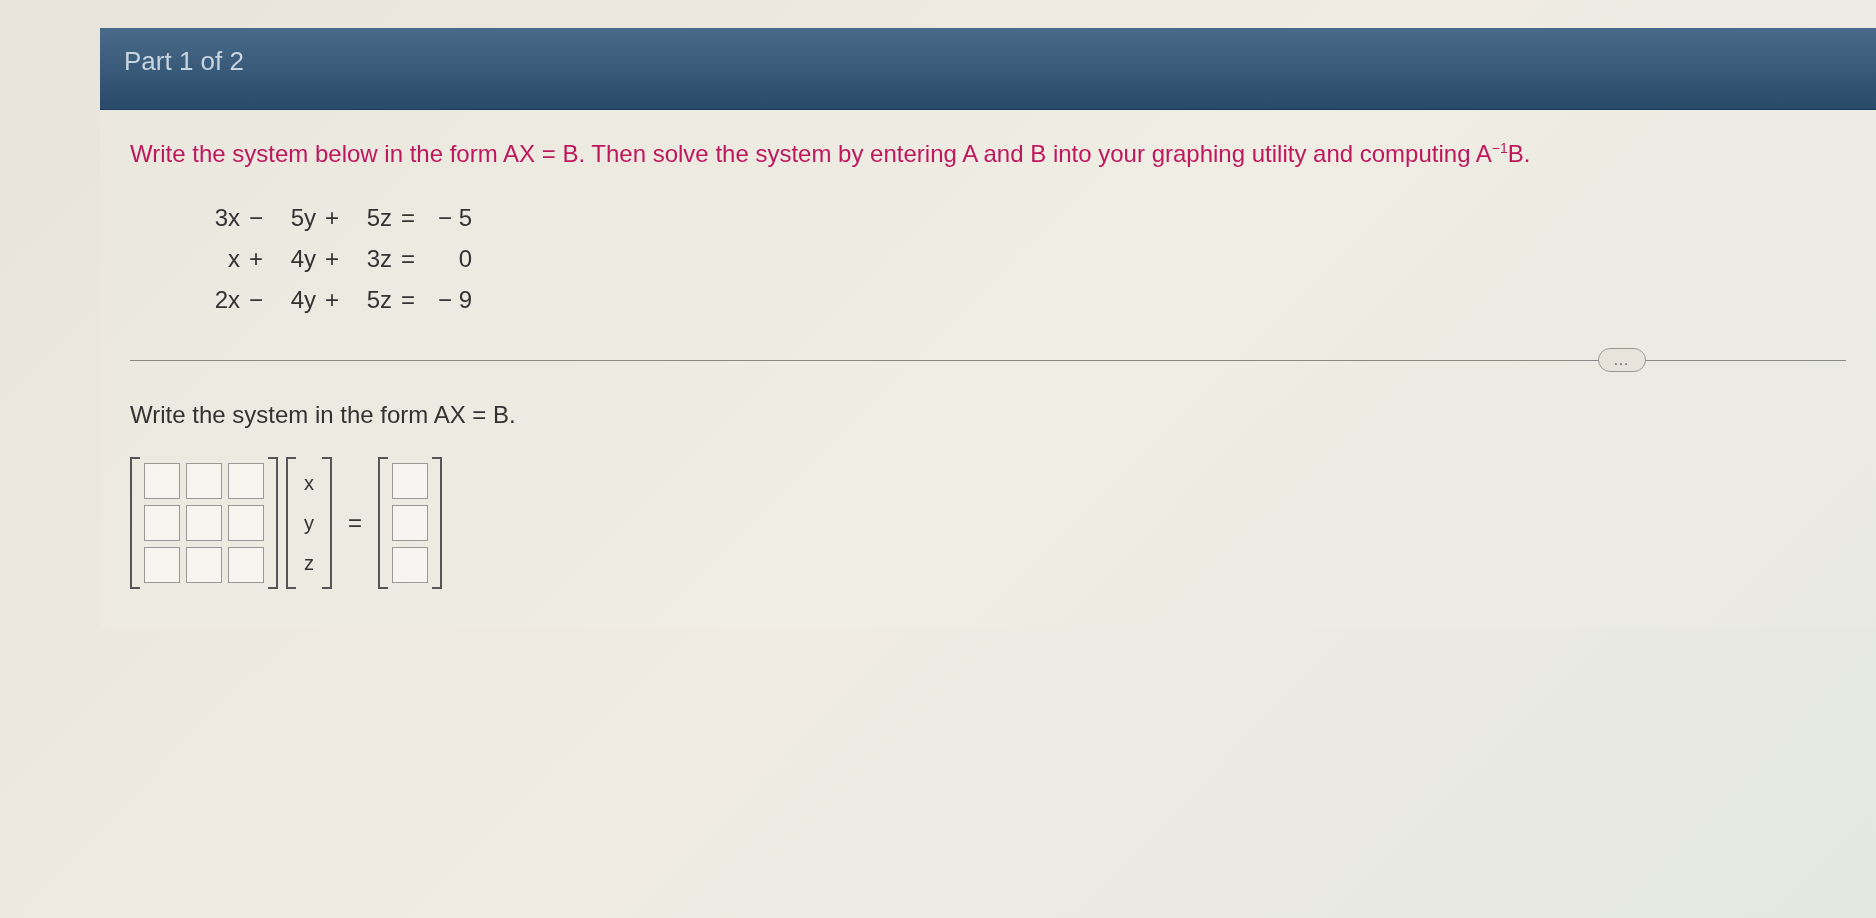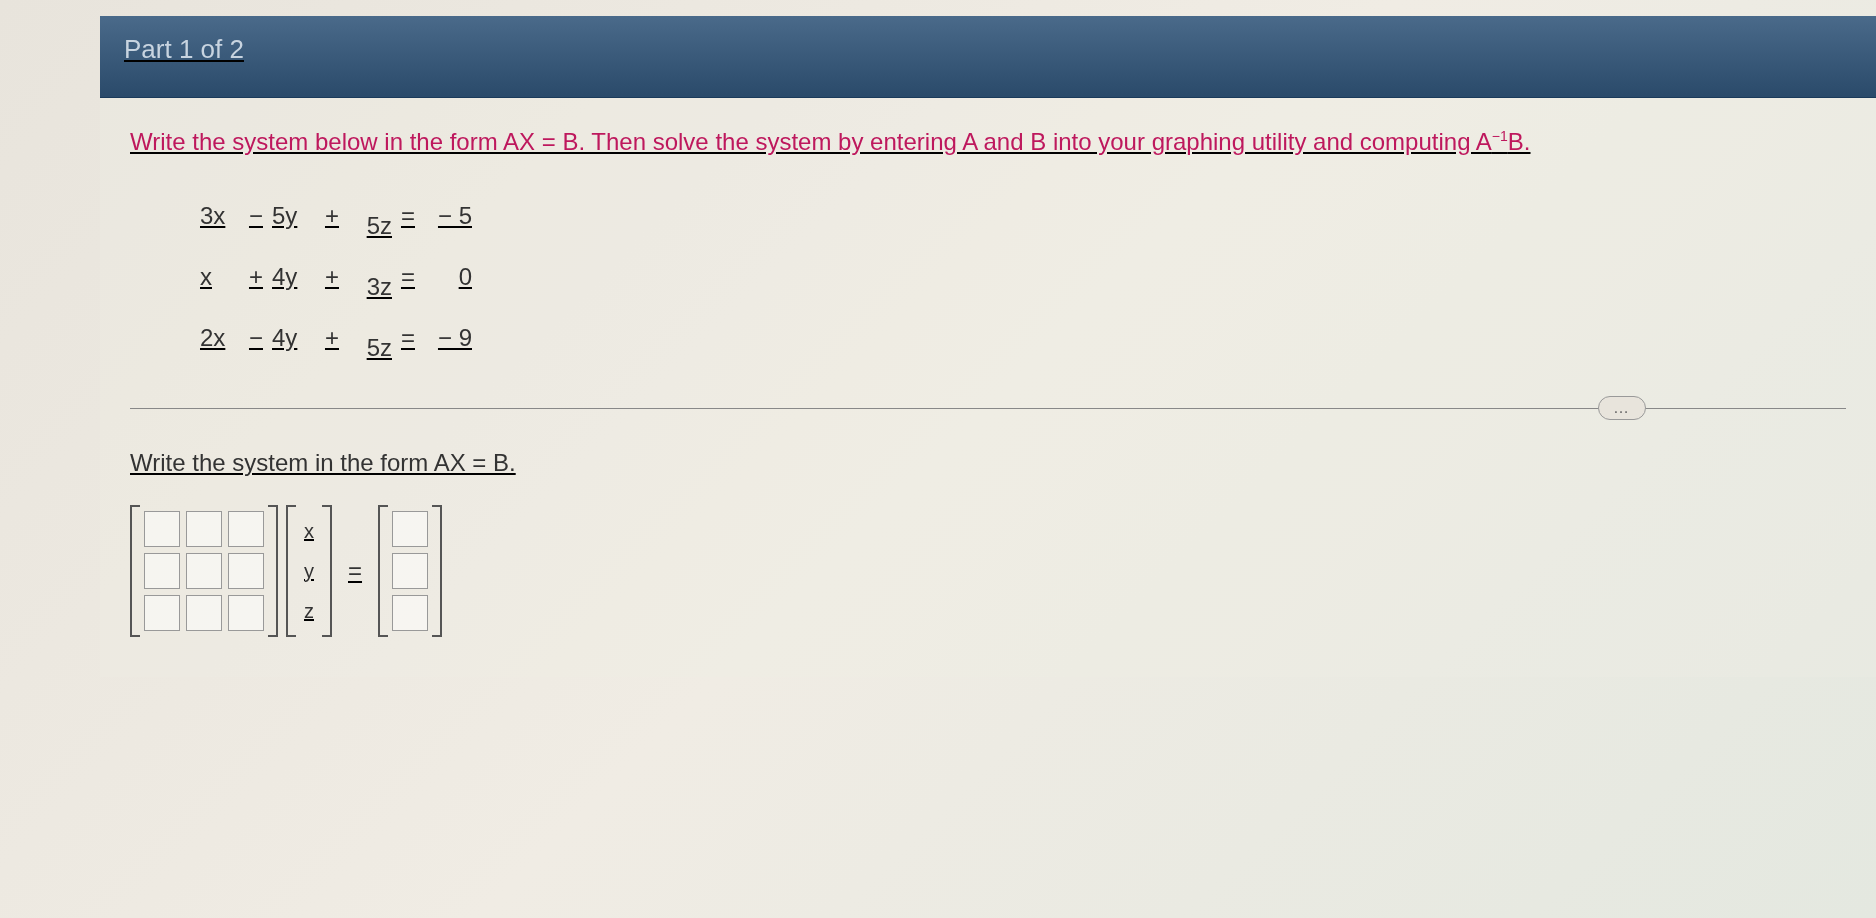--- a/index.html
+++ b/index.html
@@ -6,22 +6,21 @@
   body {
     font-family: Arial, sans-serif;
     background: linear-gradient(135deg, #e8e4dc 0%, #f0ece4 50%, #e4e8e0 100%);
     width: 1876px;
     height: 918px;
     overflow: hidden;
     position: relative;
   }
   .page-outer {
     padding-left: 100px;
-    padding-top: 16px;
-    text-decoration: underline;
+    padding-top: 28px;
   }
   .part-header {
     background: linear-gradient(180deg, #4a6a8a 0%, #3a5a7a 50%, #2a4a6a 100%);
     color: #c8d4e0;
     font-size: 26px;
     padding: 18px 24px 32px 24px;
     width: 100%;
     border-bottom: 1px solid #1a3a5a;
   }
   .content-area {
@@ -36,24 +35,24 @@
   .sup { font-size: 14px; vertical-align: super; }
   .equations {
     margin-left: 70px;
     font-size: 24px;
     color: #333;
     line-height: 1.7;
     margin-bottom: 40px;
     font-family: Arial, sans-serif;
   }
   .eq-row { display: flex; align-items: center; }
-  .eq-col { display: inline-block; text-align: left; margin-right: 4px; }
+  .eq-col { display: inline-block; text-align: right; margin-right: 4px; }
   .w1 { width: 40px; }
   .w2 { width: 44px; }
-  .w3 { width: 44px; text-align: right; margin-top: 20px;}
+  .w3 { width: 44px; text-align: right;}
   .divider-wrap { position: relative; margin-bottom: 40px; }
   .divider {
     border: none;
     border-top: 1px solid #888;
     width: 100%;
   }
   .more-btn {
     position: absolute;
     right: 200px;
     top: -12px;

